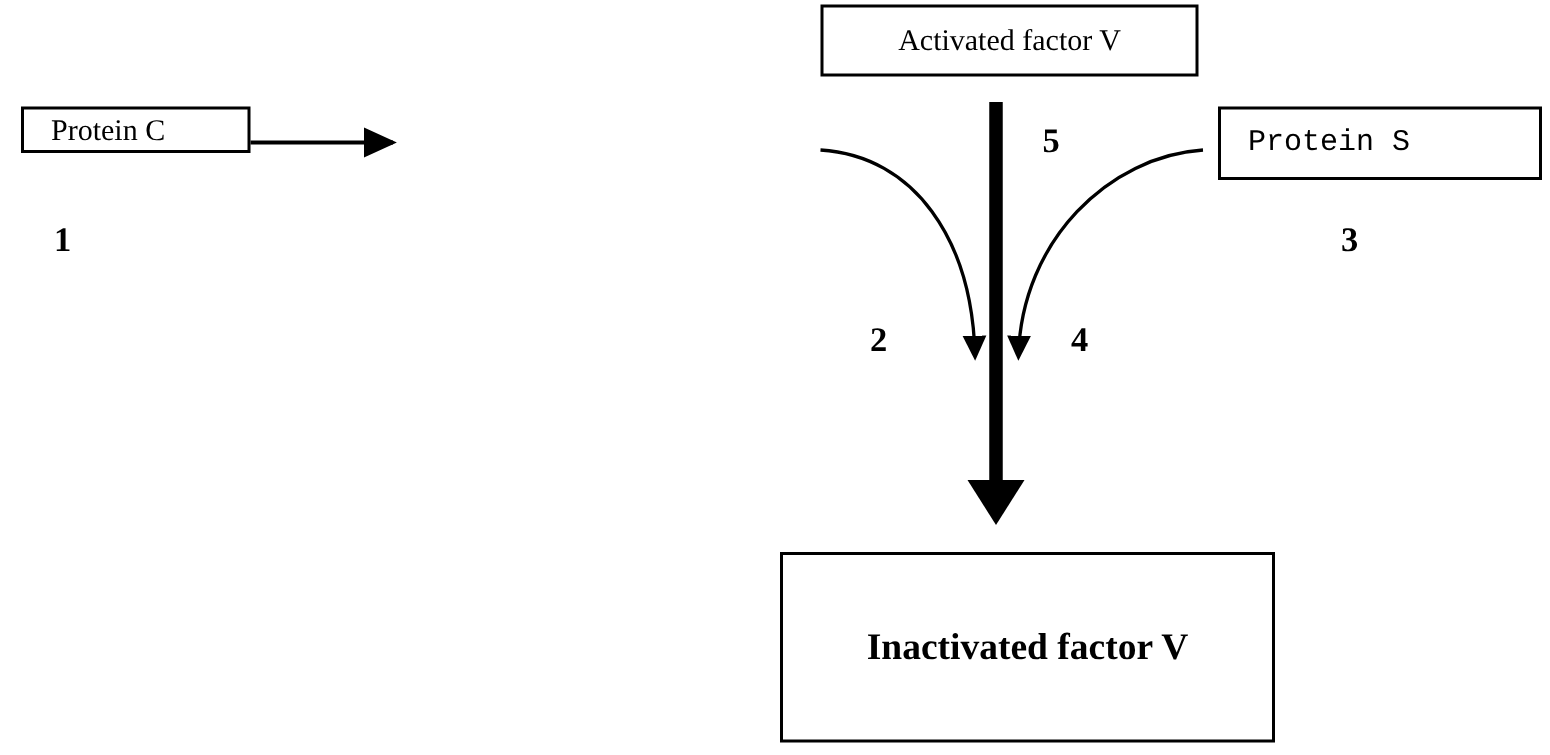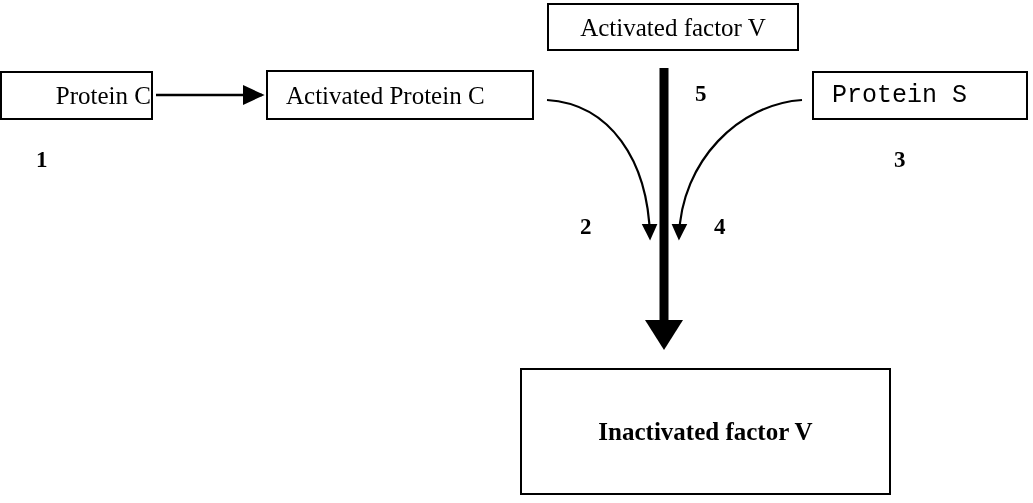--- a/index.html
+++ b/index.html
@@ -19,41 +19,41 @@
   .node-box {
     position: absolute;
     box-sizing: border-box;
     border: 2px solid #000000;
     background: #ffffff;
     display: flex;
     align-items: center;
     white-space: nowrap;
   }
   .node-label {
-    font-size: 25px;
+    font-size: 20px;
     line-height: 1;
     font-weight: normal;
     padding-left: 18px;
   }
   .node-label.centered {
     width: 100%;
     text-align: center;
     padding-left: 0;
   }
   .node-label.bold {
     font-weight: bold;
     font-size: 25px;
   }
 
   
-  #box-protein-c      { left: 0;   top: 71px;  width: 153px; height: 49px; justify-content: flex-end; }
+  #box-protein-c      { left: 14px;   top: 71px;  width: 153px; height: 31px; }
   #box-activated-pc   { left: 266px; top: 70px;  width: 268px; height: 50px; }
   #box-activated-fv   { left: 547px; top: 3px;   width: 252px; height: 48px; }
   #box-protein-s      { left: 812px; top: 71px;  width: 216px; height: 49px; font-family: Liberation Mono, monospace; }
-  #box-inactivated-fv { left: 520px; top: 368px; width: 371px; height: 127px; }
+  #box-inactivated-fv { left: 520px; top: 368px; width: 330px; height: 127px; }
 
   
   .step-num {
     position: absolute;
     font-family: "Liberation Serif", "DejaVu Serif", serif;
     font-weight: bold;
     font-size: 23px;
     line-height: 1;
     color: #000000;
   }
@@ -97,23 +97,20 @@
     <g>
       <line x1="664" y1="68" x2="664" y2="324" stroke="#000000" stroke-width="9"></line>
       <polygon points="645,320 683,320 664,350" fill="#000000"></polygon>
     </g>
   </svg>
 
   <div class="node-box" id="box-protein-c">
     <span class="node-label">Protein C</span>
   </div>
 
-  <div class="node-box" id="box-activated-pc">
-    <span class="node-label">Activated Protein C</span>
-  </div>
 
   <div class="node-box" id="box-activated-fv">
     <span class="node-label centered">Activated factor V</span>
   </div>
 
   <div class="node-box" id="box-protein-s">
     <span class="node-label">Protein S</span>
   </div>
 
   <div class="node-box" id="box-inactivated-fv">

